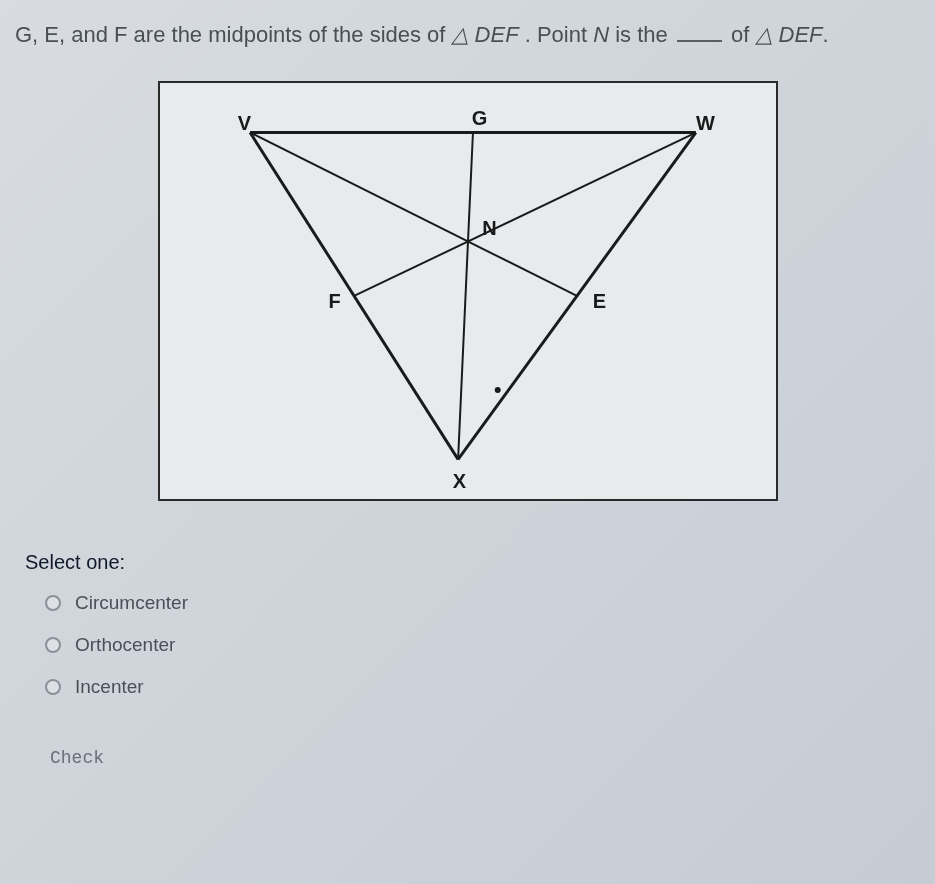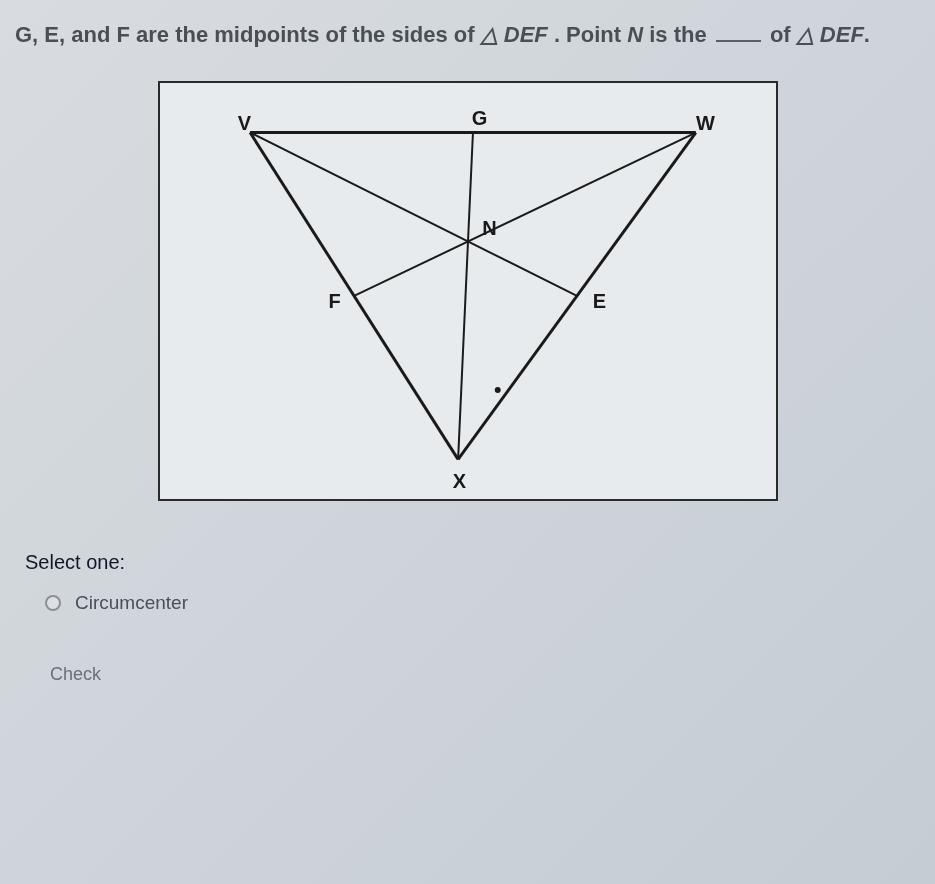--- a/index.html
+++ b/index.html
@@ -10,21 +10,21 @@
       font-family: Arial, sans-serif;
       padding: 20px 15px;
       color: #3a3f44;
       overflow: hidden;
     }
     .question-text {
       font-size: 22px;
       color: #4a4f55;
       margin-bottom: 30px;
       line-height: 1.4;
-      font-weight: 700;
+      font-weight: 400;
     }
     .question-text .italic { font-style: italic; }
     .blank {
       display: inline-block;
       border-bottom: 2px solid #5a5f65;
       width: 45px;
       margin: 0 3px;
       vertical-align: baseline;
     }
     .diagram-container {
@@ -80,20 +80,21 @@
     }
     .check-btn {
       margin-top: 25px;
       margin-left: 25px;
       font-size: 18px;
       color: #6a7078;
       background: transparent;
       border: none;
       cursor: pointer;
       padding: 5px 10px;
+      font-family: Liberation Mono, monospace;
     }
   </style>
 </head>
 <body>
 
 
 
 <div class="question-text">
   <span>G, E, and F are the midpoints of the sides of </span>
   <span class="italic">△ DEF</span>
@@ -130,18 +131,26 @@
   </div>
 </div>
 
 <div class="select-label">Select one:</div>
 
 <div class="options">
   <div class="option-row">
     <div class="radio"></div>
     <span class="option-text">Circumcenter</span>
   </div>
+  <div class="option-row">
+    <div class="radio"></div>
+    <span class="option-text">Orthocenter</span>
+  </div>
+  <div class="option-row">
+    <div class="radio"></div>
+    <span class="option-text">Incenter</span>
+  </div>
 </div>
 
 <button class="check-btn">Check</button>
 
 
 
 
 </body></html>

